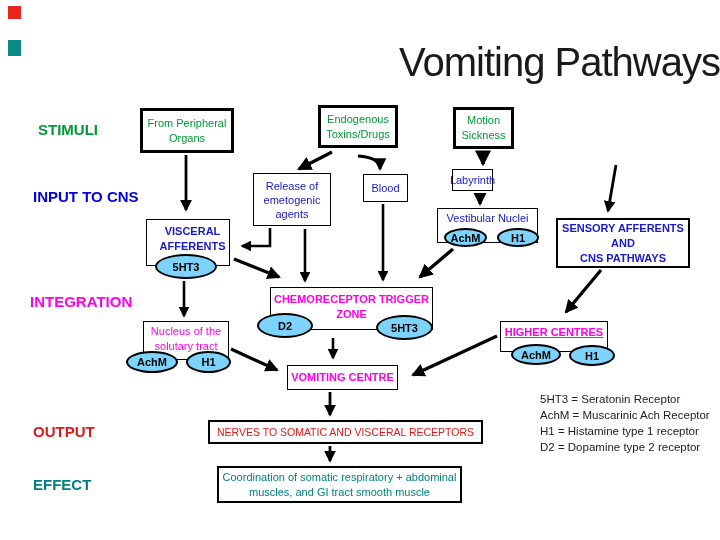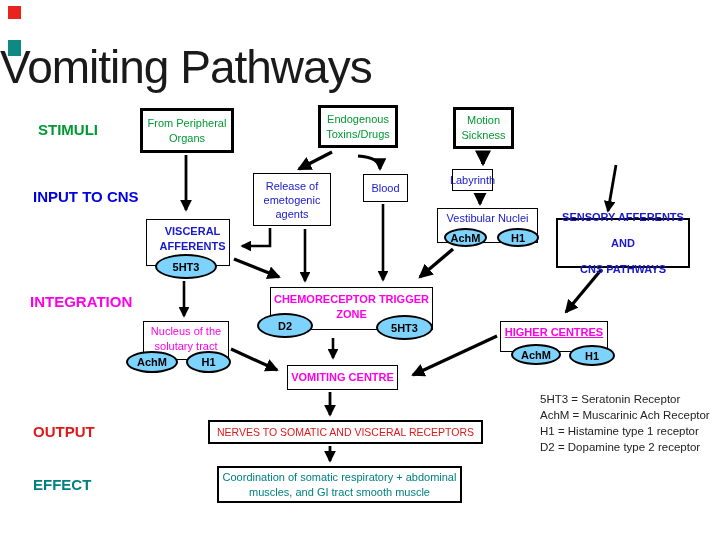--- a/index.html
+++ b/index.html
@@ -1,22 +1,22 @@
 <!DOCTYPE html>
 <html><head>
 <meta charset="utf-8">
 <style>
   html,body{margin:0;padding:0;background:#fff;}
   .slide{position:relative;width:720px;height:540px;background:#ffffff;overflow:hidden;
          font-family:"Liberation Sans",sans-serif;}
   .marker{position:absolute;left:8px;}
   .marker.red{top:6px;width:13px;height:13px;background:#e8241c;}
   .marker.teal{top:40px;width:13px;height:16px;background:#0d8a84;}
-  .title{position:absolute;left:0;top:40px;width:720px;text-align:left;
-         font-size:46px;letter-spacing:-1px;color:#1a1a1a;}
+  .title{position:absolute;left:0;top:40px;width:720px;text-align:right;
+         font-size:40px;letter-spacing:-1px;color:#1a1a1a;}
   .rowlabel{position:absolute;font-weight:bold;font-size:15px;white-space:nowrap;}
   .rl-stimuli{left:38px;top:121px;color:#009933;}
   .rl-input{left:33px;top:188px;color:#0000e0;}
   .rl-integration{left:30px;top:293px;color:#ff00e6;}
   .rl-output{left:33px;top:423px;color:#e01818;}
   .rl-effect{left:33px;top:476px;color:#008080;}
   .box{position:absolute;background:#fff;border:1.5px solid #000;box-sizing:border-box;
        display:flex;flex-direction:column;justify-content:center;align-items:center;
        text-align:center;font-size:11px;line-height:15px;z-index:2;}
   .b3{border-width:3px;}
@@ -104,21 +104,21 @@
   </div>
   <div class="box blue" style="left:437px;top:208px;width:101px;height:35px;justify-content:flex-start;padding-top:2px;">
     <span>Vestibular Nuclei</span>
   </div>
   <div class="ellipse" style="left:444px;top:228px;width:43px;height:19px;">
     <span>AchM</span>
   </div>
   <div class="ellipse" style="left:497px;top:228px;width:42px;height:19px;">
     <span>H1</span>
   </div>
-  <div class="box b2 blue bold" style="left:556px;top:218px;width:134px;height:50px;line-height:15px;gap:11px;">
+  <div class="box b2 blue bold" style="left:556px;top:218px;width:134px;height:50px;line-height:15px;">
     <span>SENSORY AFFERENTS</span>
     <span>AND</span>
     <span>CNS PATHWAYS</span>
   </div>
   <div class="box blue bold" style="left:146px;top:219px;width:84px;height:47px;align-items:center;justify-content:flex-start;padding:4px 0 0 9px;text-align:left;">
     <span>VISCERAL</span>
     <span>AFFERENTS</span>
   </div>
   <div class="ellipse" style="left:155px;top:254px;width:62px;height:25px;">
     <span>5HT3</span>

